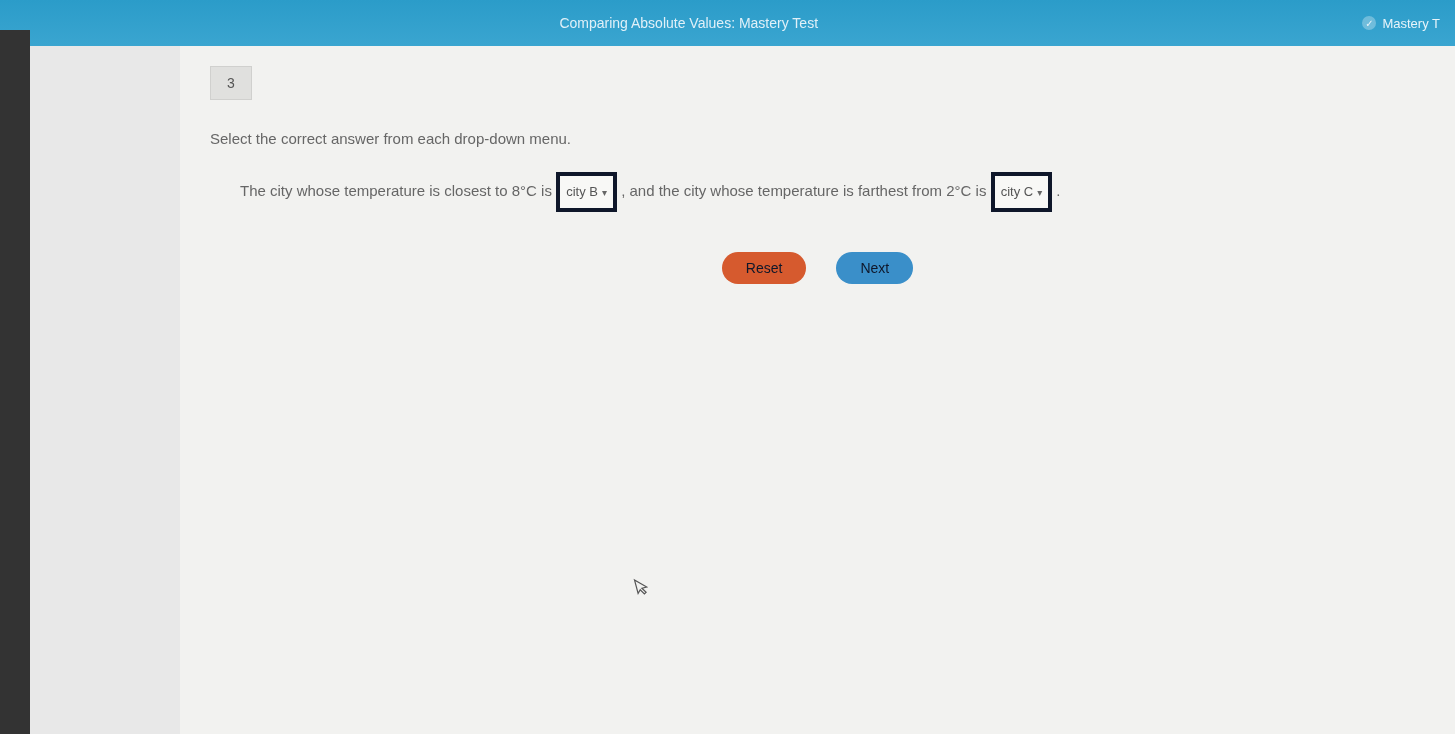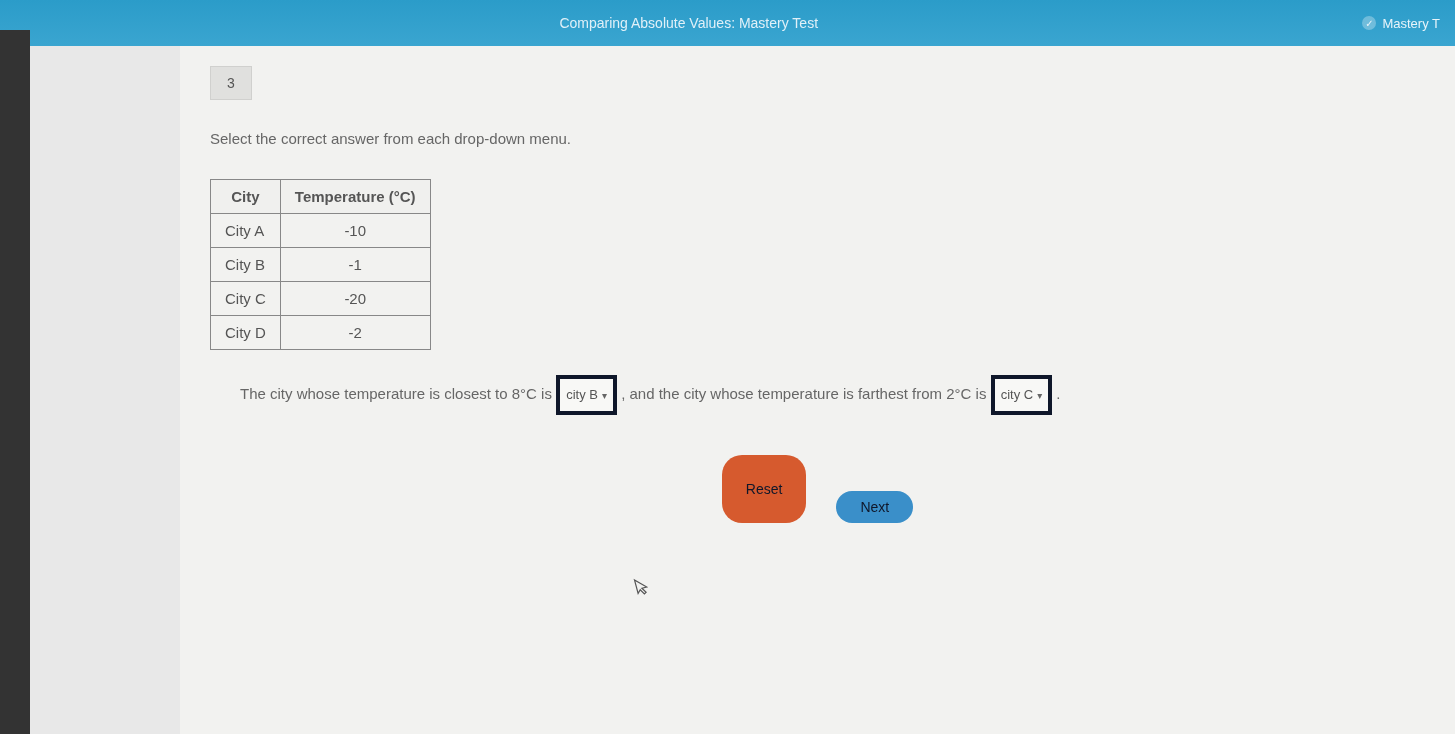--- a/index.html
+++ b/index.html
@@ -66,21 +66,21 @@
       display: inline-block;
       padding: 8px 16px;
       font-size: 14px;
       color: #555;
       margin-bottom: 30px;
       border: 1px solid #d0d0ce;
     }
     .instruction {
       color: #666;
       font-size: 15px;
-      margin-bottom: 32px;
+      margin-bottom: 25px;
     }
     table {
       border-collapse: collapse;
       margin-bottom: 25px;
     }
     th, td {
       border: 1px solid #888;
       padding: 8px 14px;
       font-size: 15px;
       color: #555;
@@ -131,21 +131,20 @@
       font-size: 14px;
       cursor: pointer;
       font-weight: 500;
       text-align: center;
     }
     .btn-reset {
       background: #d65a2e;
     }
     .btn-next {
       background: #3a8fc9;
-      margin-top: 36px;
     }
     .cursor-icon {
       position: absolute;
       left: 455px;
       top: 530px;
       font-size: 18px;
       color: #555;
       transform: rotate(-15deg);
     }
   </style>
@@ -162,46 +161,20 @@
     <span>Mastery T</span>
   </span>
 </div>
 
 <div class="content-panel">
 
   <div class="question-number">3</div>
 
   <div class="instruction">Select the correct answer from each drop-down menu.</div>
 
-  <table>
-    <thead>
-      <tr>
-        <th>City</th>
-        <th>Temperature (°C)</th>
-      </tr>
-    </thead>
-    <tbody>
-      <tr>
-        <td>City A</td>
-        <td>-10</td>
-      </tr>
-      <tr>
-        <td>City B</td>
-        <td>-1</td>
-      </tr>
-      <tr>
-        <td>City C</td>
-        <td>-20</td>
-      </tr>
-      <tr>
-        <td>City D</td>
-        <td>-2</td>
-      </tr>
-    </tbody>
-  </table>
 
   <div class="sentence">
     <span>The city whose temperature is closest to 8°C is</span>
     <span class="dropdown">
       <span>city B</span><span class="chevron">▾</span>
     </span>
     <span>, and the city whose temperature is farthest from 2°C is</span>
     <span class="dropdown">
       <span>city C</span><span class="chevron">▾</span>
     </span>

